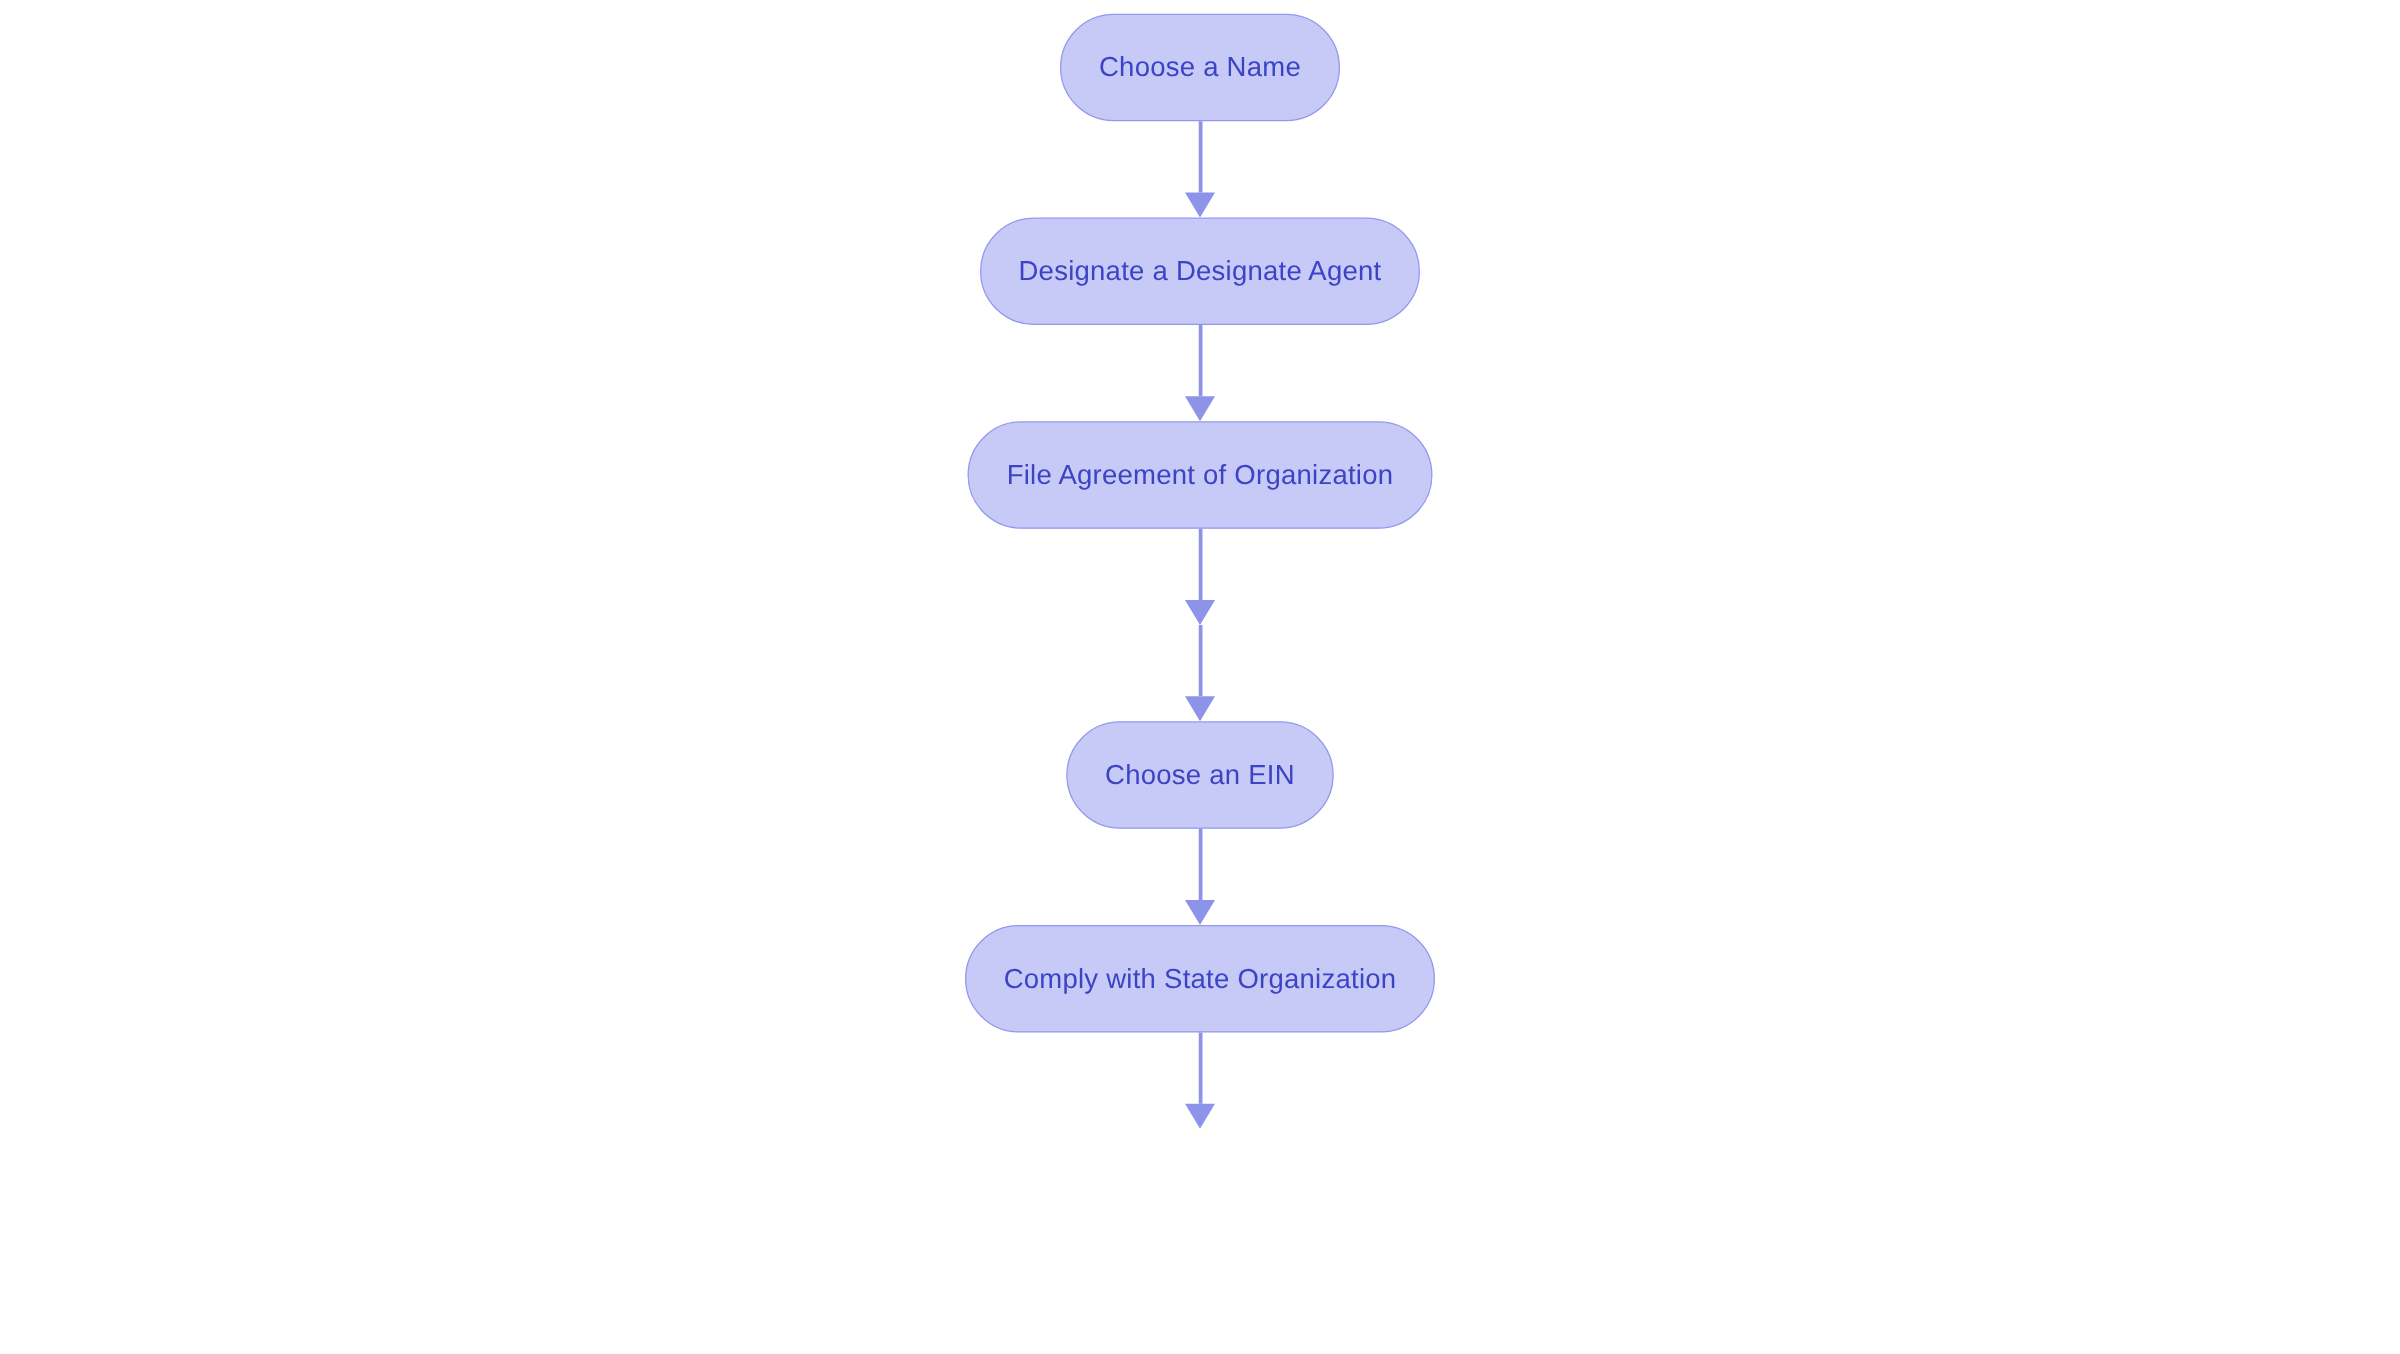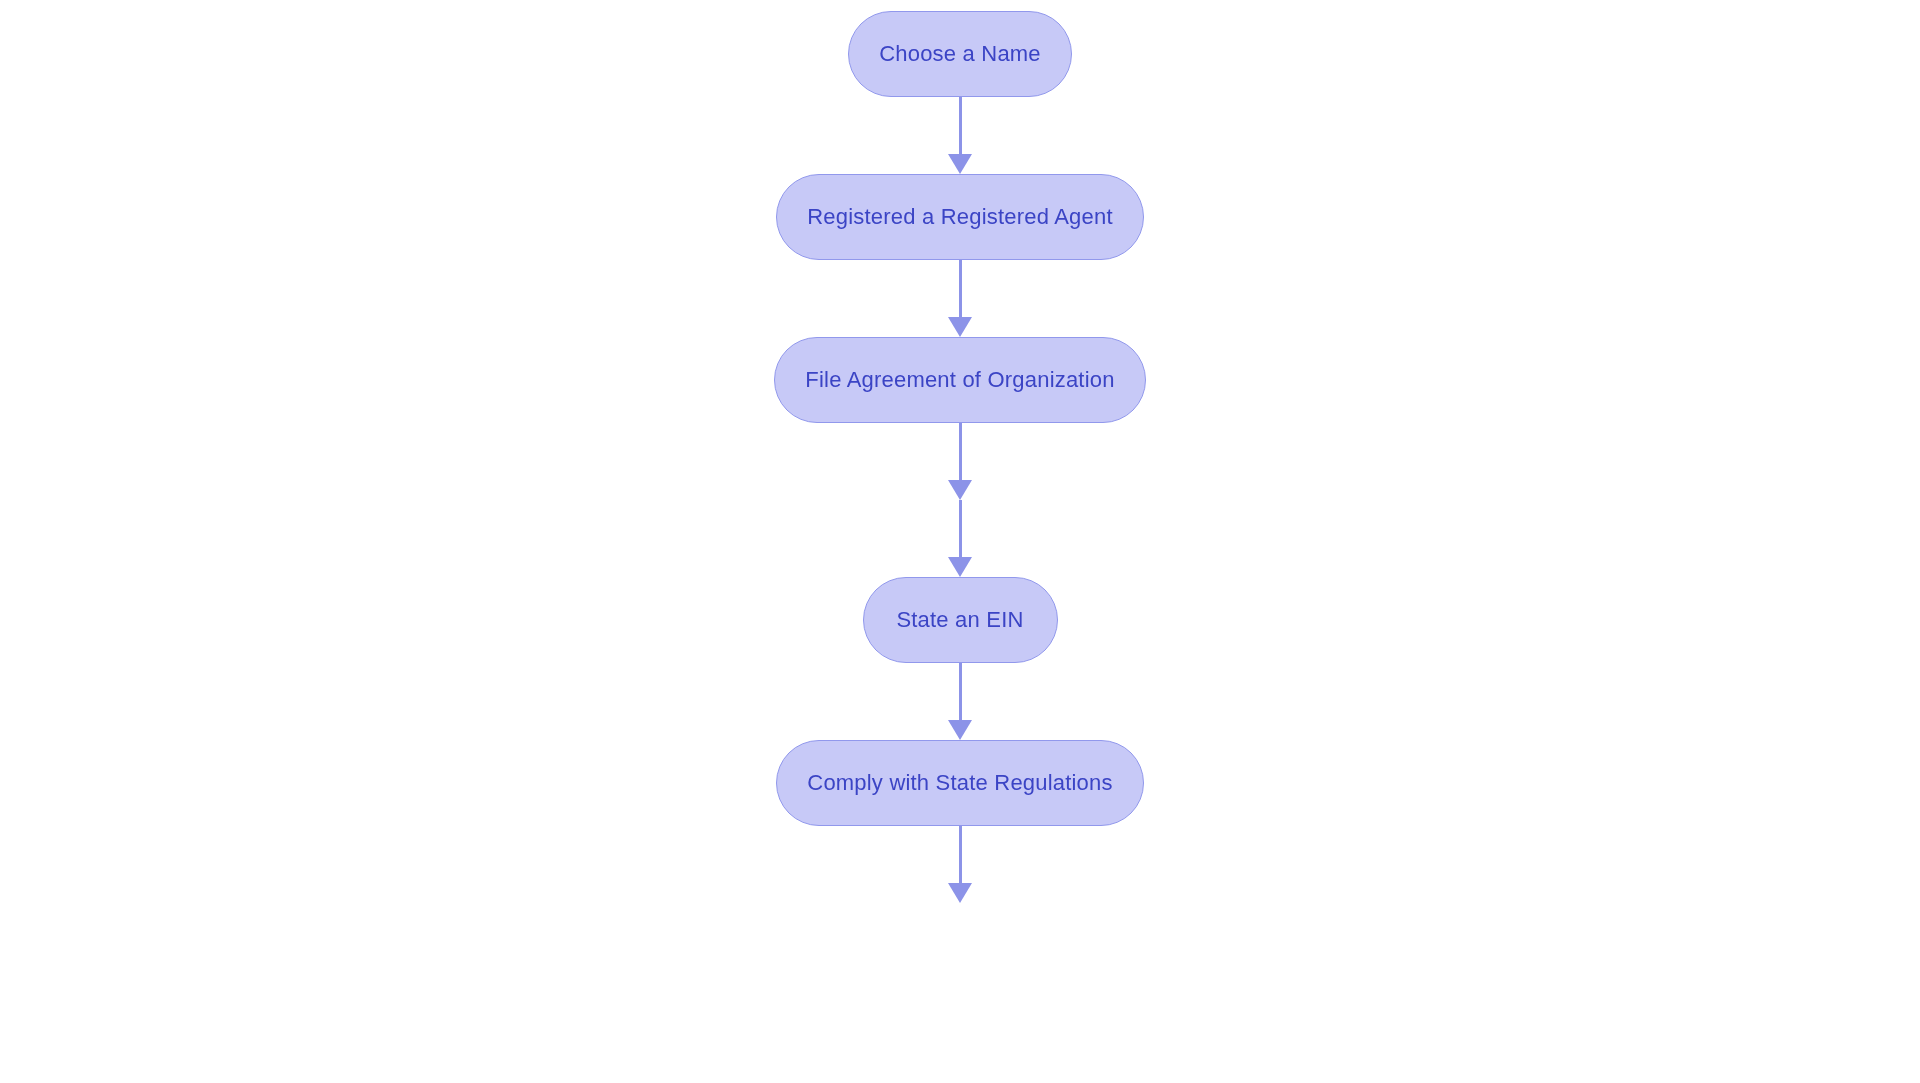--- a/index.html
+++ b/index.html
@@ -68,21 +68,21 @@
   <div class="node" style="min-width:210px">
     <span>Choose a Name</span>
   </div>
 
   <div class="arrow">
     <div class="shaft"></div>
     <div class="head"></div>
   </div>
 
   <div class="node" style="min-width:347px">
-    <span>Registered a Registered Agent</span>
+    <span>Designate a Designate Agent</span>
   </div>
 
   <div class="arrow">
     <div class="shaft"></div>
     <div class="head"></div>
   </div>
 
   <div class="node" style="min-width:317px">
     <span>File Agreement of Organization</span>
   </div>
@@ -92,30 +92,30 @@
     <div class="head"></div>
   </div>
 
 
   <div class="arrow">
     <div class="shaft"></div>
     <div class="head"></div>
   </div>
 
   <div class="node" style="min-width:195px">
-    <span>State an EIN</span>
+    <span>Choose an EIN</span>
   </div>
 
   <div class="arrow">
     <div class="shaft"></div>
     <div class="head"></div>
   </div>
 
   <div class="node" style="min-width:363px">
-    <span>Comply with State Regulations</span>
+    <span>Comply with State Organization</span>
   </div>
 
   <div class="arrow">
     <div class="shaft"></div>
     <div class="head"></div>
   </div>
 
 
 </div>
 

